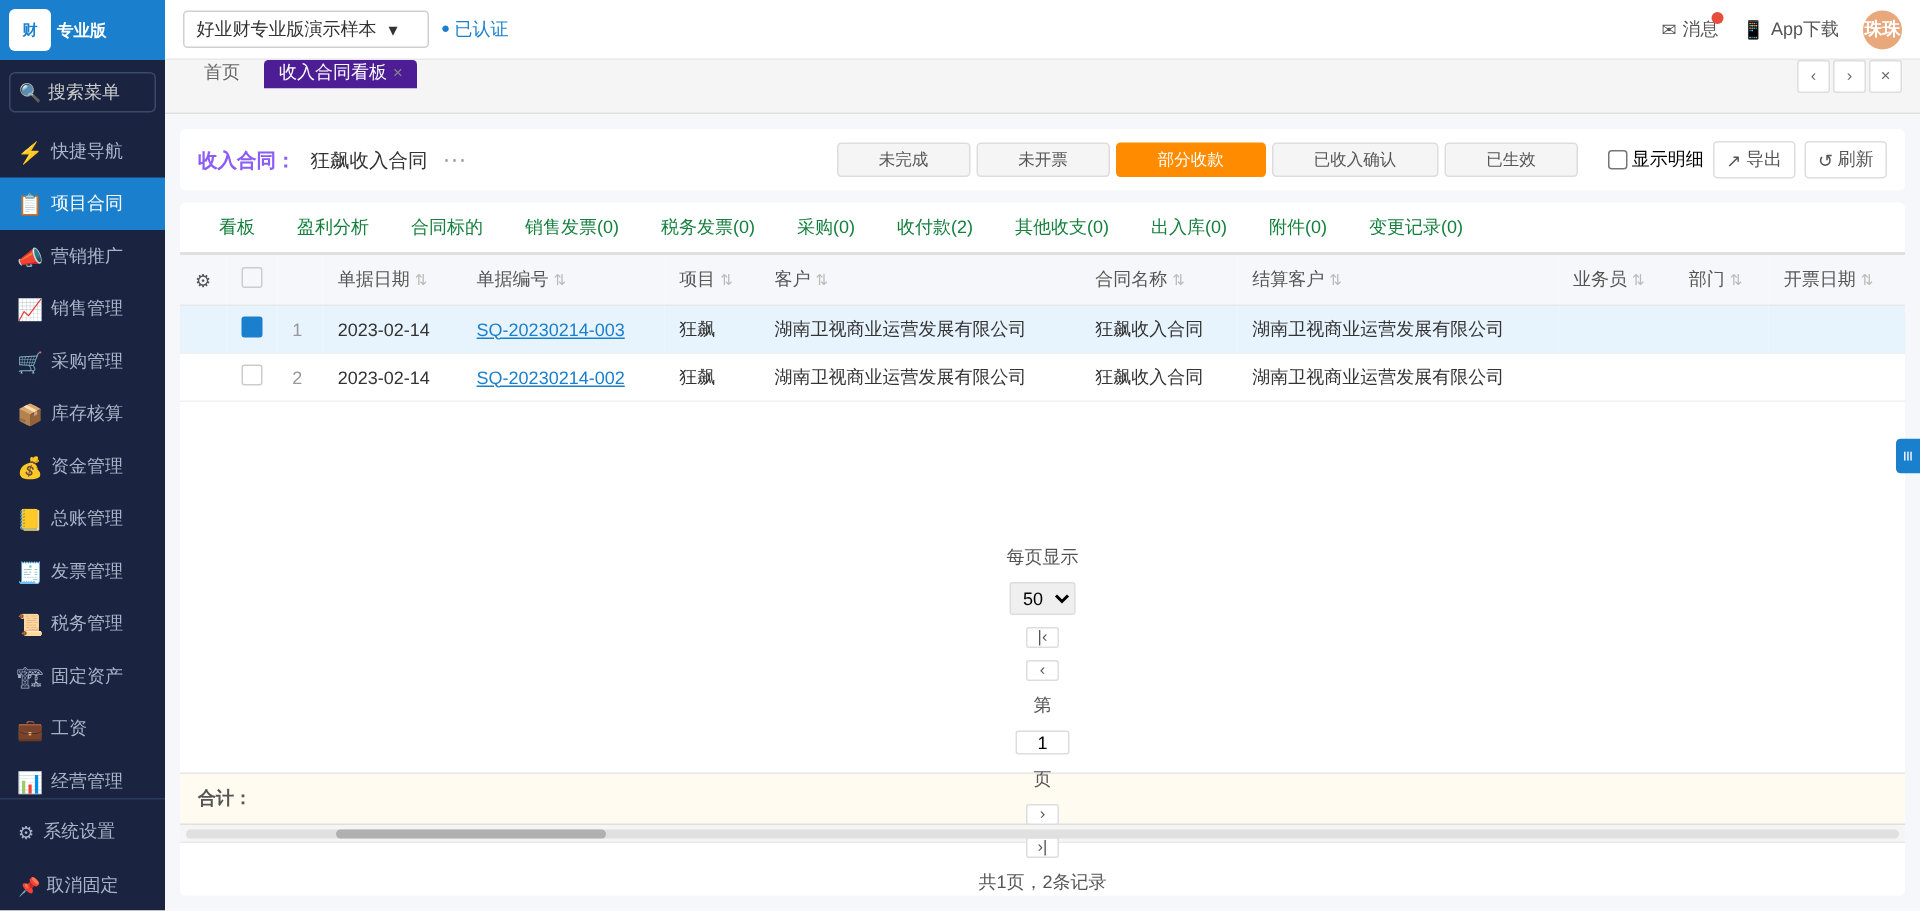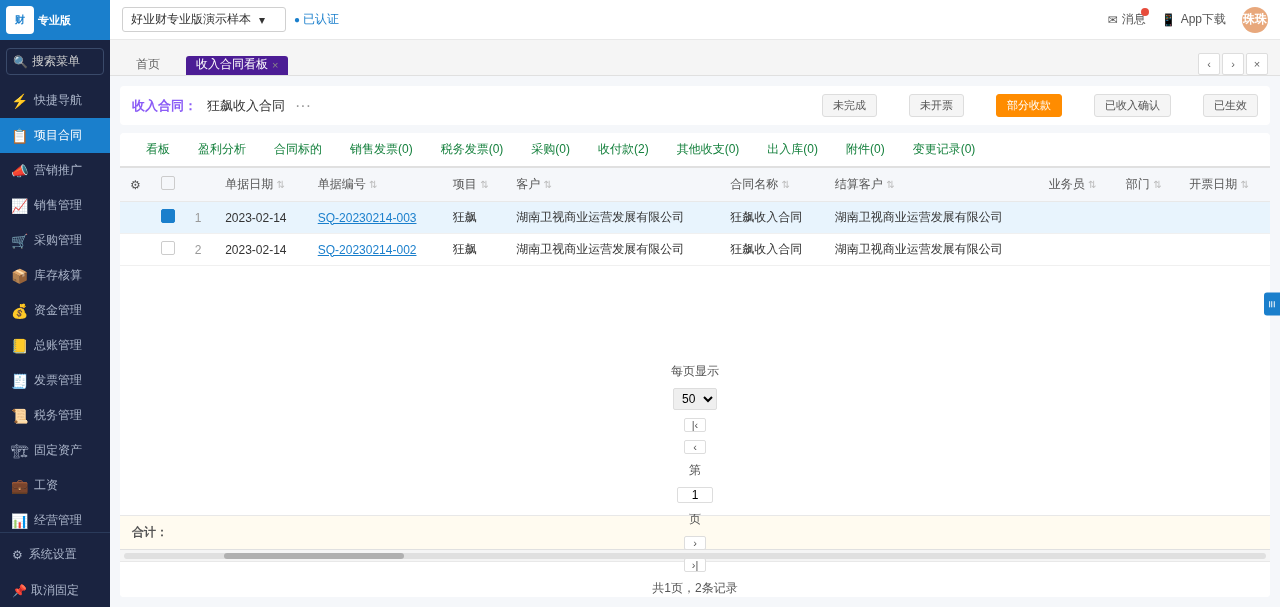--- a/index.html
+++ b/index.html
@@ -30,37 +30,37 @@
     .topbar-select { border: 1px solid #d0d0d0; border-radius: 3px; padding: 3px 20px 3px 8px; font-size: 12px; color: #333; background: #fff; cursor: pointer; position: relative; display: flex; align-items: center; gap: 4px; }
     .cert-badge { color: #1a7fcc; font-size: 12px; display: flex; align-items: center; gap: 3px; }
     .cert-badge::before { content: '●'; color: #1a7fcc; font-size: 10px; }
     .topbar-spacer { flex: 1; }
     .topbar-actions { display: flex; align-items: center; gap: 16px; }
     .topbar-action { display: flex; align-items: center; gap: 4px; color: #555; cursor: pointer; font-size: 12px; position: relative; }
     .notification-dot { position: absolute; top: -3px; right: -3px; width: 8px; height: 8px; background: #e74c3c; border-radius: 50%; }
     .avatar { width: 26px; height: 26px; background: #e8a87c; border-radius: 50%; display: flex; align-items: center; justify-content: center; color: #fff; font-size: 11px; font-weight: bold; }
 
     
-    .tabbar { height: 36px; background: #f5f5f5; display: flex; align-items: flex-end; padding: 0 12px; border-bottom: 1px solid #e0e0e0; gap: 12px; }
+    .tabbar { height: 36px; background: #f5f5f5; display: flex; align-items: flex-start; padding: 0 12px; border-bottom: 1px solid #e0e0e0; gap: 2px; }
     .tabbar-item { display: flex; align-items: center; gap: 4px; padding: 0 14px; font-size: 12px; color: #666; cursor: pointer; border-bottom: 2px solid transparent; }
     .tabbar-item.green-tab { background: #4c1d95; color: #fff; border-radius: 3px 3px 0 0; padding: 0 10px; }
     .tabbar-close { font-size: 11px; color: #888; cursor: pointer; }
     .tab-nav-btns { display: flex; align-items: center; gap: 2px; margin-left: auto; }
     .tab-nav-btn { width: 22px; height: 22px; border: 1px solid #ddd; background: #fff; border-radius: 2px; cursor: pointer; display: flex; align-items: center; justify-content: center; color: #666; font-size: 11px; }
 
     
     .content { flex: 1; overflow: hidden; display: flex; flex-direction: column; background: #f5f7fa; padding: 10px; gap: 8px; }
 
     
     .contract-header { background: #fff; padding: 8px 12px; border-radius: 4px; display: flex; align-items: center; gap: 10px; }
     .contract-title { font-size: 13px; color: #8b5cf6; font-weight: bold; }
     .contract-name { font-size: 13px; color: #333; }
     .contract-more { color: #999; cursor: pointer; font-size: 16px; }
     .status-btns { display: flex; gap: 4px; margin-left: auto; }
-    .status-btn { padding: 3px 10px; border-radius: 3px; font-size: 11px; cursor: pointer; border: 1px solid #ddd; background: #f5f5f5; color: #555; margin-left: 28px; }
+    .status-btn { padding: 3px 27px; border-radius: 3px; font-size: 11px; cursor: pointer; border: 1px solid #ddd; background: #f5f5f5; color: #555; }
     .status-btn.orange { background: #ff8c00; color: #fff; border-color: #ff8c00; }
     .header-actions { display: flex; gap: 6px; margin-left: 10px; }
     .header-action-btn { padding: 3px 8px; font-size: 11px; cursor: pointer; color: #555; background: #fff; border: 1px solid #ddd; border-radius: 3px; display: flex; align-items: center; gap: 3px; }
 
     
     .sub-tabs { display: flex; gap: 0; border-bottom: 2px solid #e0e0e0; background: #fff; padding: 0 12px; border-radius: 4px 4px 0 0; }
     .sub-tab { padding: 8px 14px; font-size: 12px; color: #15803d; cursor: pointer; border-bottom: 2px solid transparent; margin-bottom: -2px; white-space: nowrap; }
     .sub-tab.active { color: #1a7fcc; border-bottom: 2px solid #1a7fcc; font-weight: bold; }
     .data-table { width: 100%; border-collapse: collapse; font-size: 12px; }
     .data-table thead tr { background: #f5f7fa; }
@@ -232,20 +232,34 @@
     <div class="contract-header">
       <span class="contract-title">收入合同：</span>
       <span class="contract-name">狂飙收入合同</span>
       <span class="contract-more">···</span>
       <div class="status-btns">
         <button class="status-btn">未完成</button>
         <button class="status-btn">未开票</button>
         <button class="status-btn orange">部分收款</button>
         <button class="status-btn">已收入确认</button>
         <button class="status-btn">已生效</button>
+      </div>
+      <div class="header-actions">
+        <label style="display:flex;align-items:center;gap:3px;font-size:11px;cursor:pointer;">
+          <input type="checkbox" style="">
+          <span>显示明细</span>
+        </label>
+        <button class="header-action-btn">
+          <span>↗</span>
+          <span>导出</span>
+        </button>
+        <button class="header-action-btn">
+          <span>↺</span>
+          <span>刷新</span>
+        </button>
       </div>
     </div>
 
     <div style="flex:1; display:flex; flex-direction:column; overflow:hidden; background:#fff; border-radius:4px;">
       <div class="sub-tabs">
         <div class="sub-tab">看板</div>
         <div class="sub-tab">盈利分析</div>
         <div class="sub-tab">合同标的</div>
         <div class="sub-tab">销售发票(0)</div>
         <div class="sub-tab">税务发票(0)</div>

